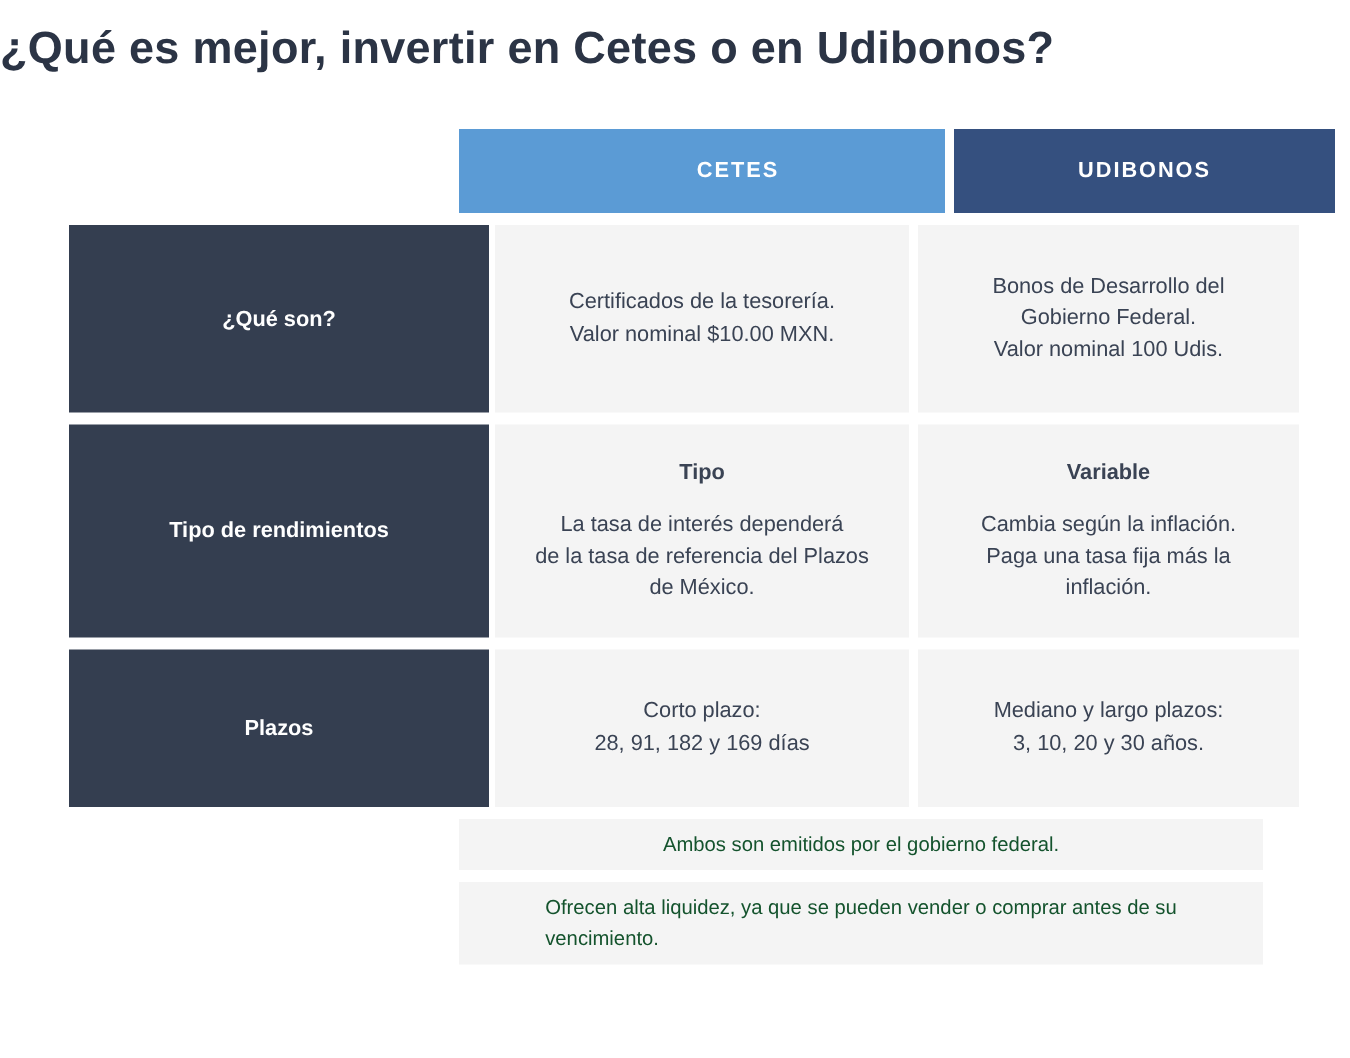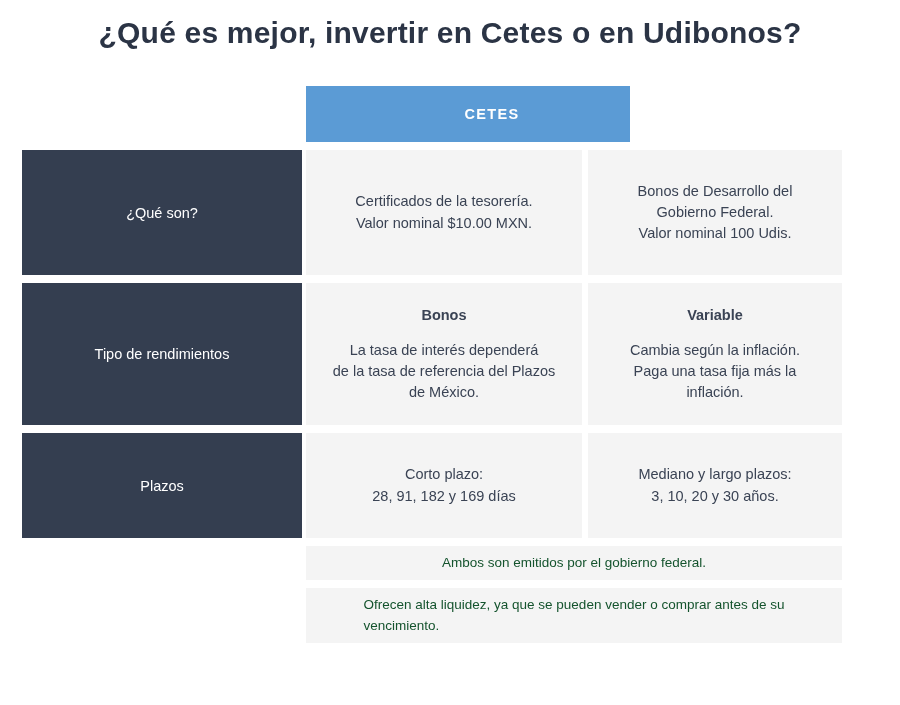--- a/index.html
+++ b/index.html
@@ -17,21 +17,20 @@
   .page {
     position: relative;
     width: 900px;
     height: 705px;
   }
   .title {
     position: absolute;
     top: 16px;
     left: 0;
     width: 900px;
-    text-align: center;
     font-size: 30px;
     font-weight: bold;
     color: #2b3445;
     letter-spacing: 0.2px;
   }
 
   
   .grid {
     position: absolute;
     left: 22px;
@@ -76,25 +75,26 @@
   }
   .hdr-cetes { background: #5b9bd5; }
   .hdr-udibonos { background: #35507f; }
   .hdr-spacer { background: transparent; }
 
   
   .rowlabel {
     background: #343e50;
     color: #ffffff;
     font-size: 14.5px;
-    font-weight: normal;
+    font-weight: bold;
     display: flex;
     align-items: center;
     justify-content: center;
     text-align: right;
+    margin-left: 24px;
   }
 
   
   .cell {
     background: #f4f4f4;
     color: #3a4354;
     font-size: 14.5px;
     line-height: 1.45;
     display: flex;
     flex-direction: column;
@@ -143,39 +143,40 @@
 
 <div class="page">
 
   <div class="title">¿Qué es mejor, invertir en Cetes o en Udibonos?</div>
 
   <div class="grid">
 
     <div class="row">
       <div class="col-label hdr hdr-spacer"></div>
       <div class="col-a hdr hdr-cetes">CETES</div>
+      <div class="col-b hdr hdr-udibonos">UDIBONOS</div>
     </div>
 
     <div class="row r1">
       <div class="col-label rowlabel">¿Qué son?</div>
       <div class="col-a cell">
         <div class="body">Certificados de la tesorería.
 Valor nominal $10.00 MXN.</div>
       </div>
       <div class="col-b cell">
         <div class="body">Bonos de Desarrollo del
 Gobierno Federal.
 Valor nominal 100 Udis.</div>
       </div>
     </div>
 
     <div class="row r2">
       <div class="col-label rowlabel">Tipo de rendimientos</div>
       <div class="col-a cell">
-        <div class="sub">Bonos</div>
+        <div class="sub">Tipo</div>
         <div class="body">La tasa de interés dependerá
 de la tasa de referencia del Plazos
 de México.</div>
       </div>
       <div class="col-b cell">
         <div class="sub">Variable</div>
         <div class="body">Cambia según la inflación.
 Paga una tasa fija más la
 inflación.</div>
       </div>

